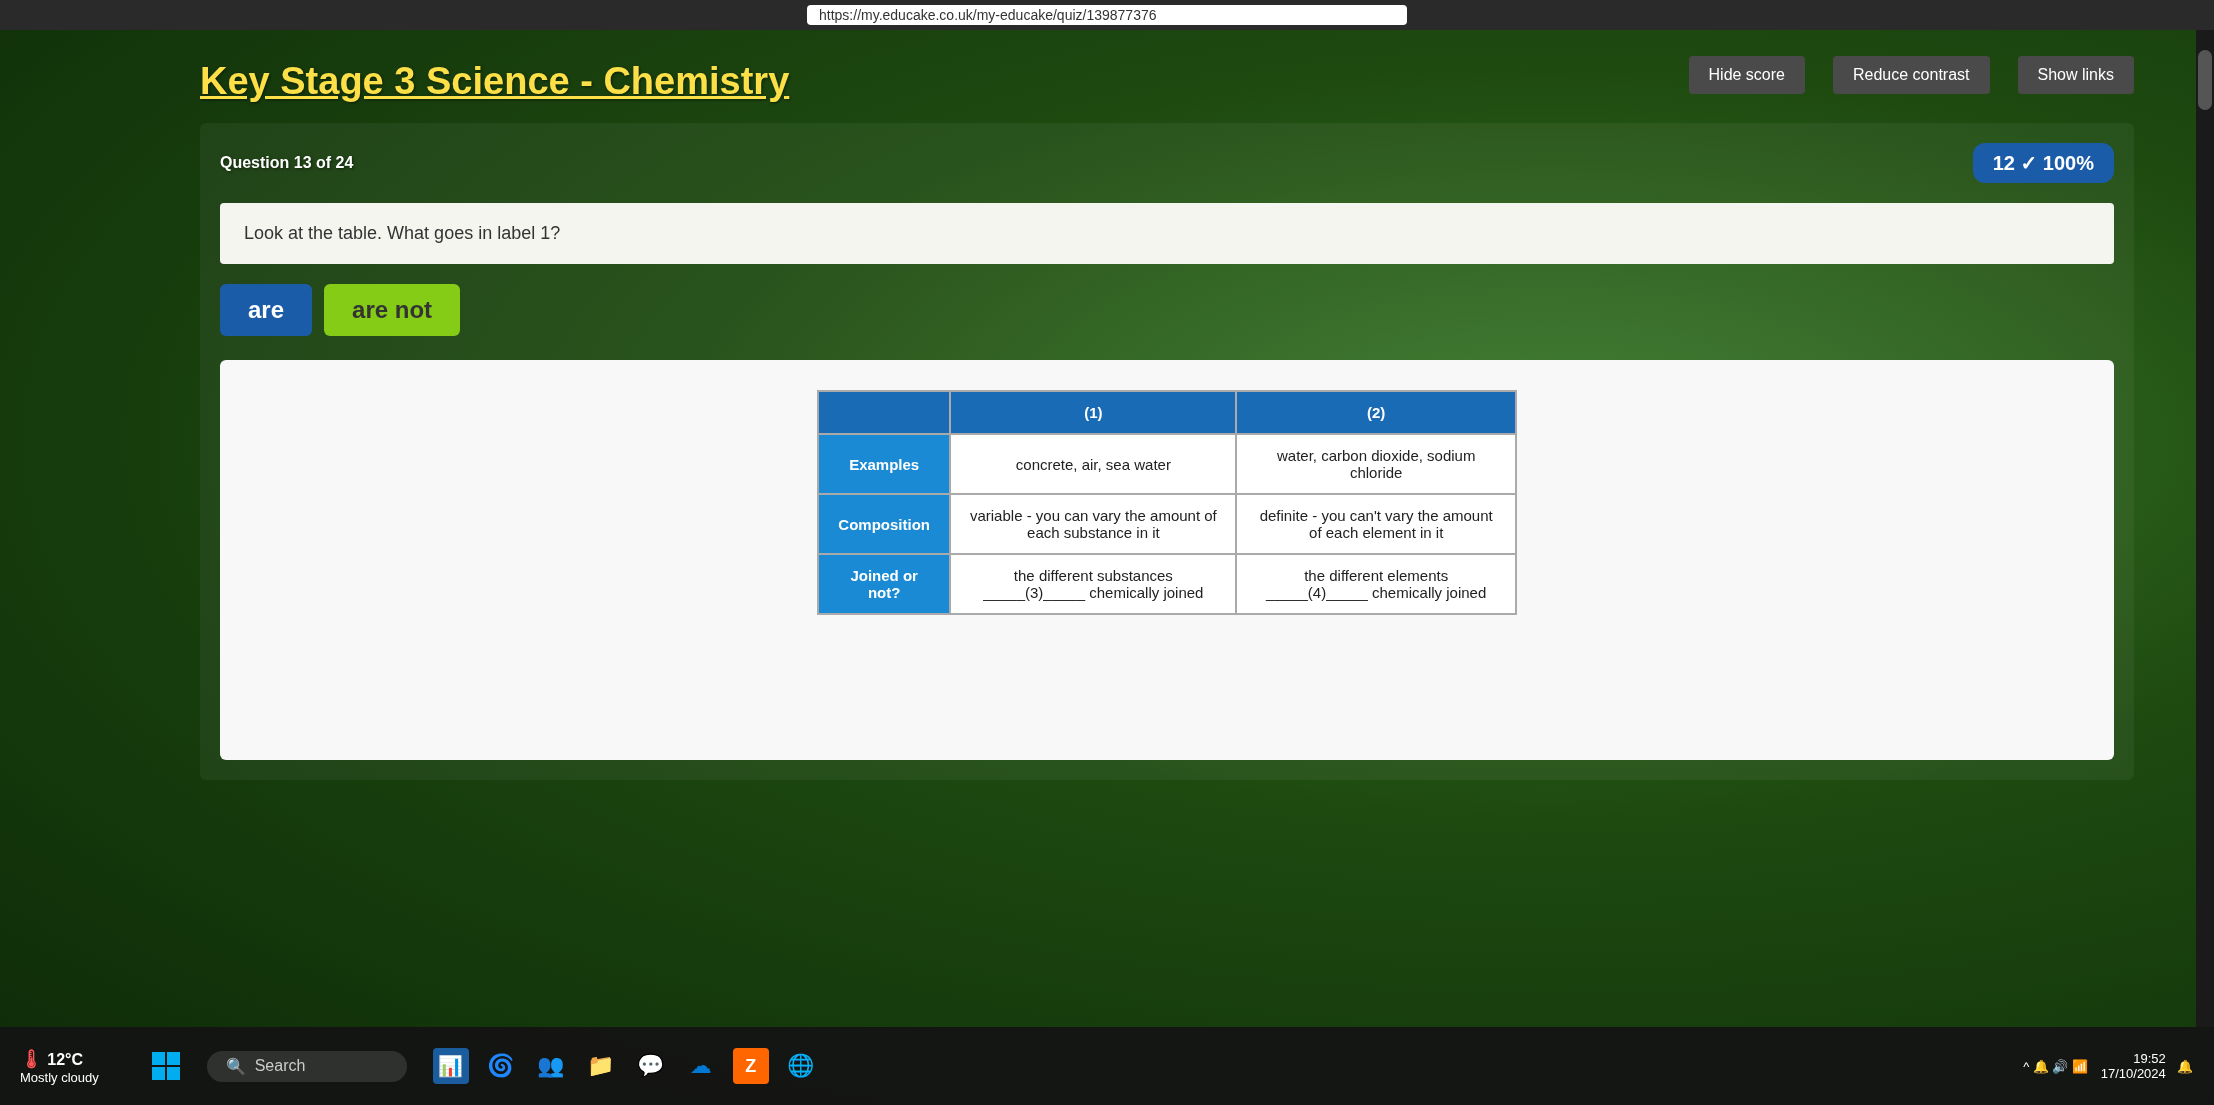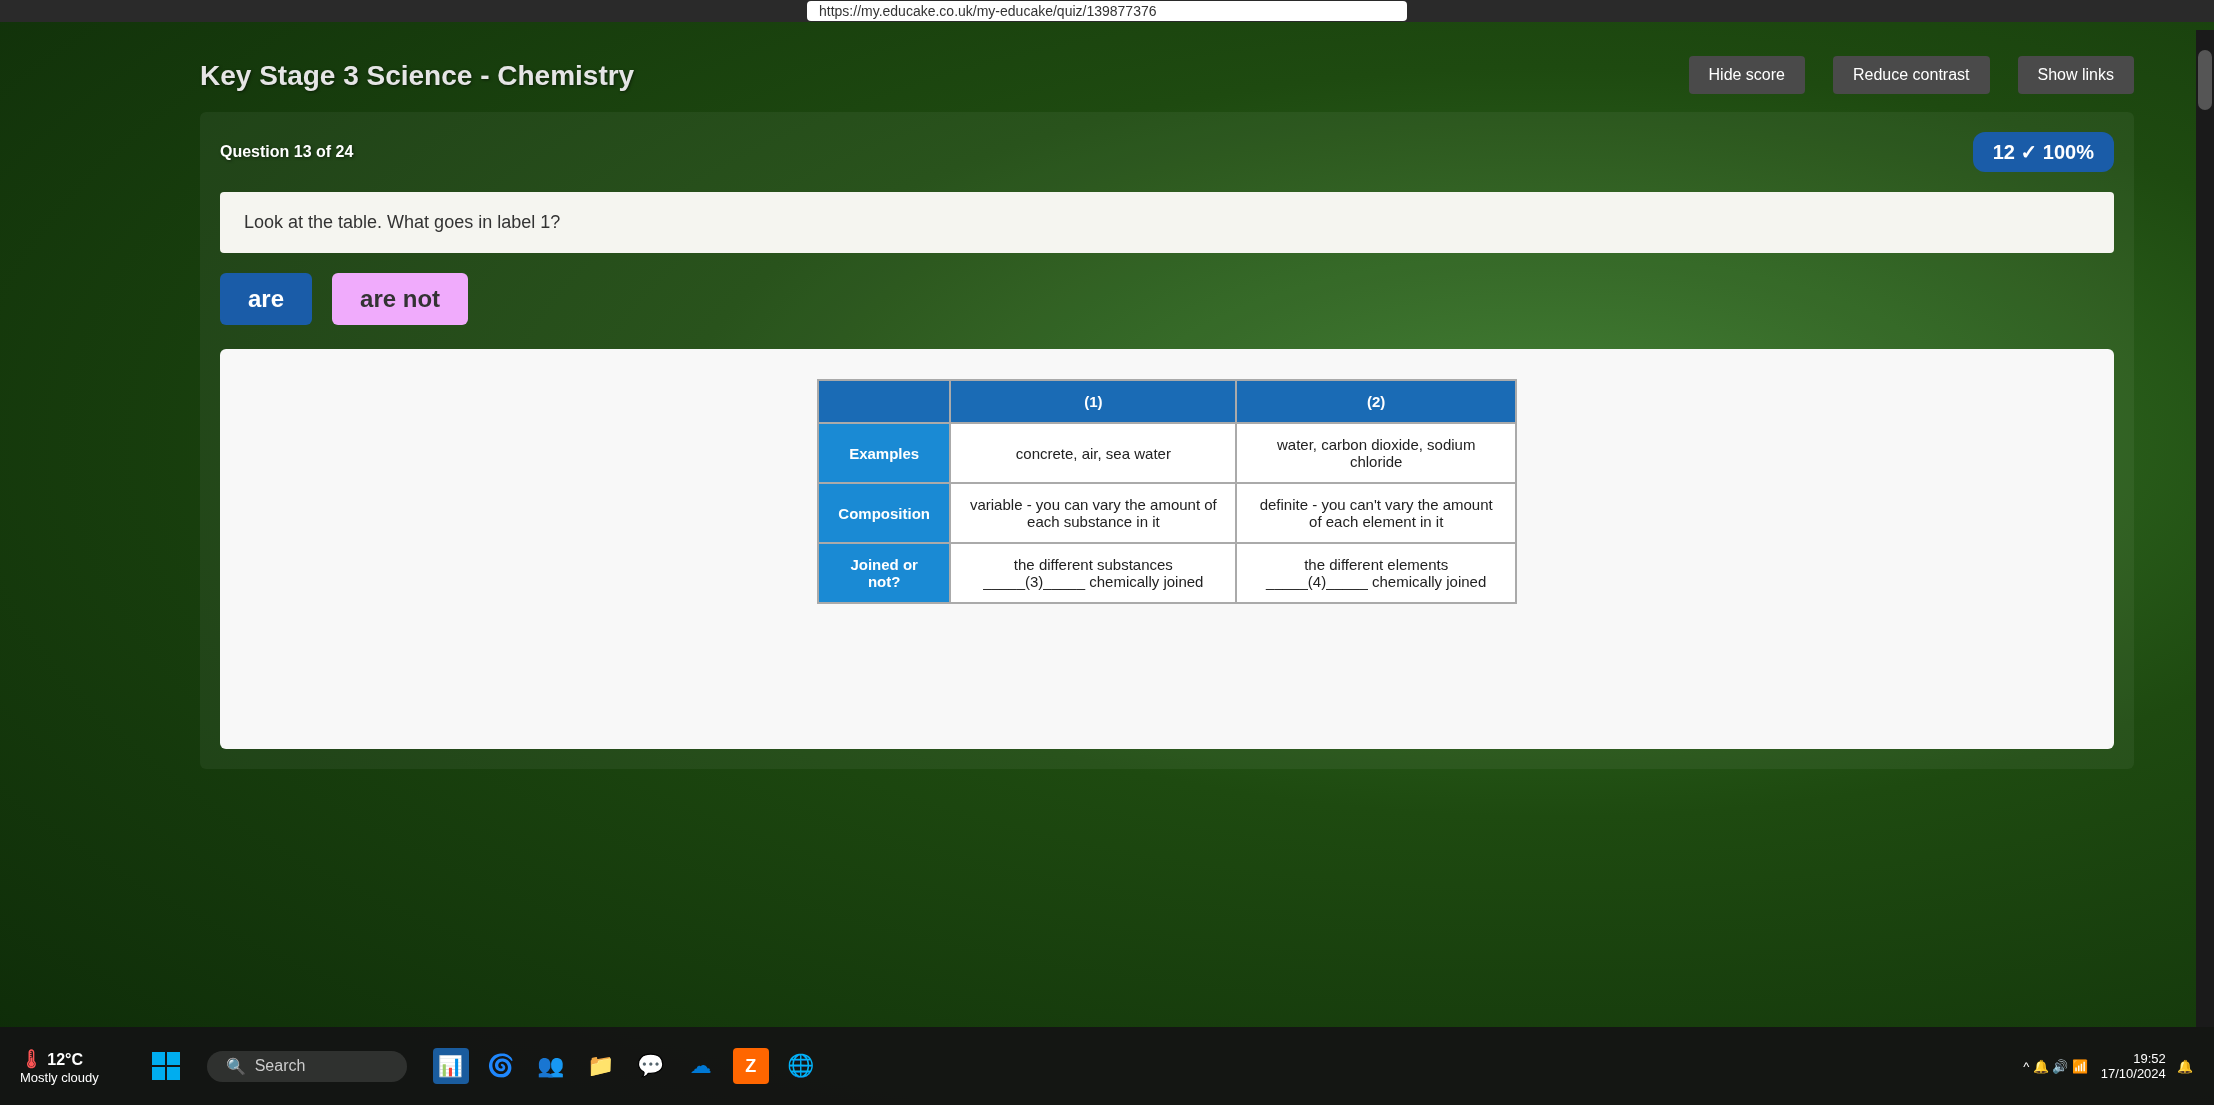--- a/index.html
+++ b/index.html
@@ -17,21 +17,21 @@
       position: absolute;
       top: 0; left: 0; right: 0; bottom: 0;
       background: radial-gradient(ellipse at 70% 40%, #3a7a2a 0%, #1e4a10 40%, #0d2a08 100%);
       z-index: 0;
     }
 
     
     .browser-chrome {
       position: absolute;
       top: 0; left: 0; right: 0;
-      height: 22px;
+      height: 30px;
       background: #2a2a2a;
       display: flex;
       align-items: center;
       padding: 0 20px;
       z-index: 10;
     }
     .browser-url {
       background: #fff;
       border-radius: 4px;
       padding: 2px 12px;
@@ -48,25 +48,26 @@
       top: 30px;
       left: 180px;
       right: 60px;
       bottom: 80px;
       z-index: 1;
       padding: 30px 20px;
     }
 
     
     .page-title {
-      color: #e5e5e5;
-      font-size: 28px;
+      color: #fde047;
+      font-size: 38px;
       font-weight: bold;
       margin-bottom: 20px;
       text-shadow: 1px 1px 3px rgba(0,0,0,0.5);
+      text-decoration: underline;
     }
 
     
     .top-buttons {
       position: absolute;
       top: 56px;
       right: 80px;
       display: flex;
       gap: 28px;
       z-index: 5;
@@ -132,23 +133,22 @@
       border-radius: 6px;
       font-size: 24px;
       font-weight: bold;
       cursor: pointer;
     }
     .answer-btn.selected {
       background: #1a5ca8;
       color: #fff;
     }
     .answer-btn.unselected {
-      background: #f0abfc;
+      background: #84cc16;
       color: #333;
-      margin-left: 8px;
     }
 
     
     .content-box {
       background: #f8f8f8;
       border-radius: 6px;
       padding: 30px;
       min-height: 400px;
     }
 

